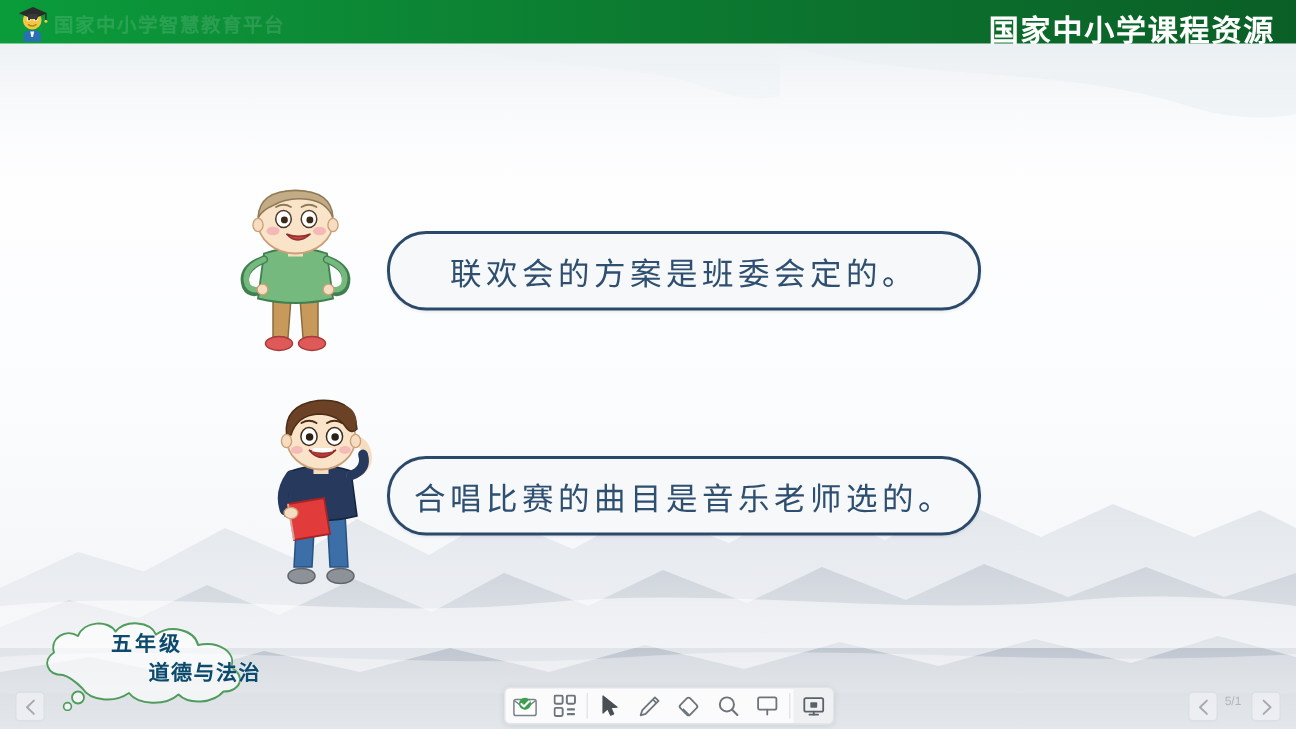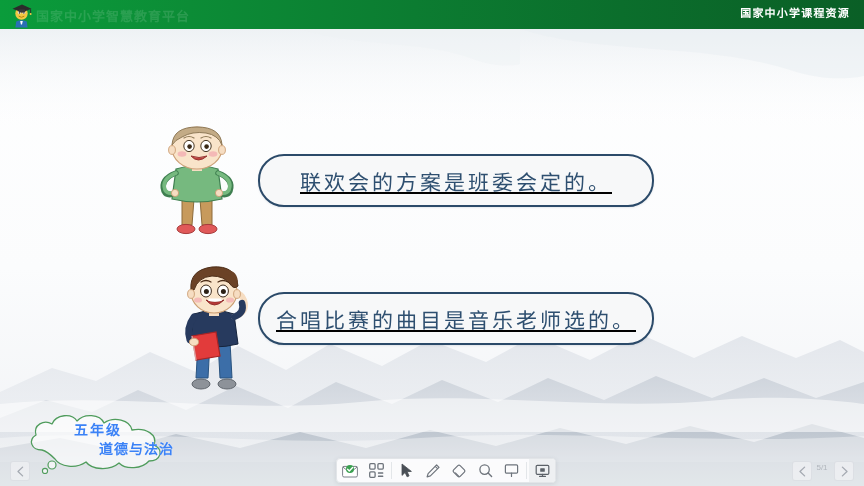--- a/index.html
+++ b/index.html
@@ -36,63 +36,62 @@
   }
   #header-watermark {
     position:absolute; left:36px; top:6px;
     font-size:13px; font-weight:700; letter-spacing:1px;
     color:rgba(255,255,255,0.13);
     white-space:nowrap;
     user-select:none;
   }
   #header-title {
     position:absolute; right:14px; top:4px;
-    font-size:11px; font-weight:700; color:#ffffff;
+    font-size:20px; font-weight:700; color:#ffffff;
     letter-spacing:1.2px;
     font-family:"DejaVu Sans","Liberation Sans",sans-serif;
     white-space:nowrap;
   }
 
   .bubble {
     position:absolute; z-index:10;
     background:#f7f8f9;
     border:2px solid #2b4a69;
     border-radius:26px;
     display:flex; align-items:center; justify-content:center;
     box-shadow:0 1px 2px rgba(40,60,90,0.10);
-    text-decoration:underline;
   }
   .bubble-text {
     color:#2e4f70;
     font-family:"DejaVu Serif","Liberation Serif",serif;
     white-space:nowrap;
     letter-spacing:3px;
   }
   #bubble-1 { left:258px; top:154px; width:396px; height:53px; }
   #bubble-1 .bubble-text { font-size:21px; }
-  #bubble-2 { left:258px; top:292px; width:396px; height:53px; }
+  #bubble-2 { left:258px; top:304px; width:396px; height:53px; }
   #bubble-2 .bubble-text { font-size:21px; }
 
   
   .character { position:absolute; z-index:12; }
   #character-1 { left:146px; top:121px; width:102px; height:118px; }
   #character-2 { left:168px; top:262px; width:92px; height:132px; }
   .character svg { display:block; width:100%; height:100%; }
 
   
   #cloud-badge {
     position:absolute; left:22px; top:412px; z-index:14;
     width:152px; height:62px;
   }
   #cloud-badge svg { position:absolute; inset:0; width:152px; height:62px; }
   #cloud-badge .badge-lines {
     position:absolute; left:0; top:9px; width:152px;
     text-align:center;
     font-family:"DejaVu Sans","Liberation Sans",sans-serif;
-    color:#3b82f6; font-weight:700;
+    color:#0c4a6e; font-weight:700;
     line-height:1.35;
     text-shadow:0 0 1px rgba(255,255,255,0.9);
   }
   #badge-line-1 { font-size:14px; letter-spacing:2px; }
   #badge-line-2 { font-size:14px; letter-spacing:1px;text-align:right; }
 
   
   #toolbar {
     position:absolute; left:336px; top:458px; z-index:40;
     height:25px;

